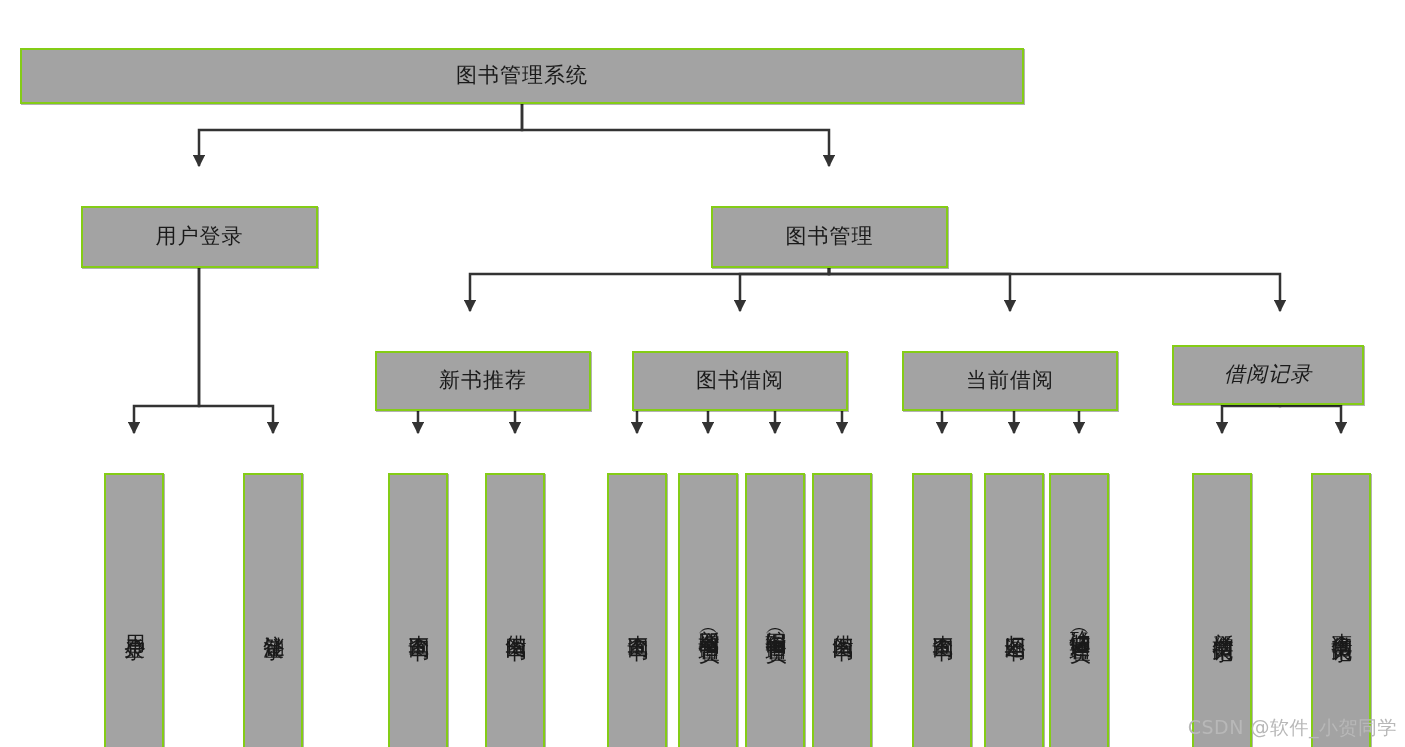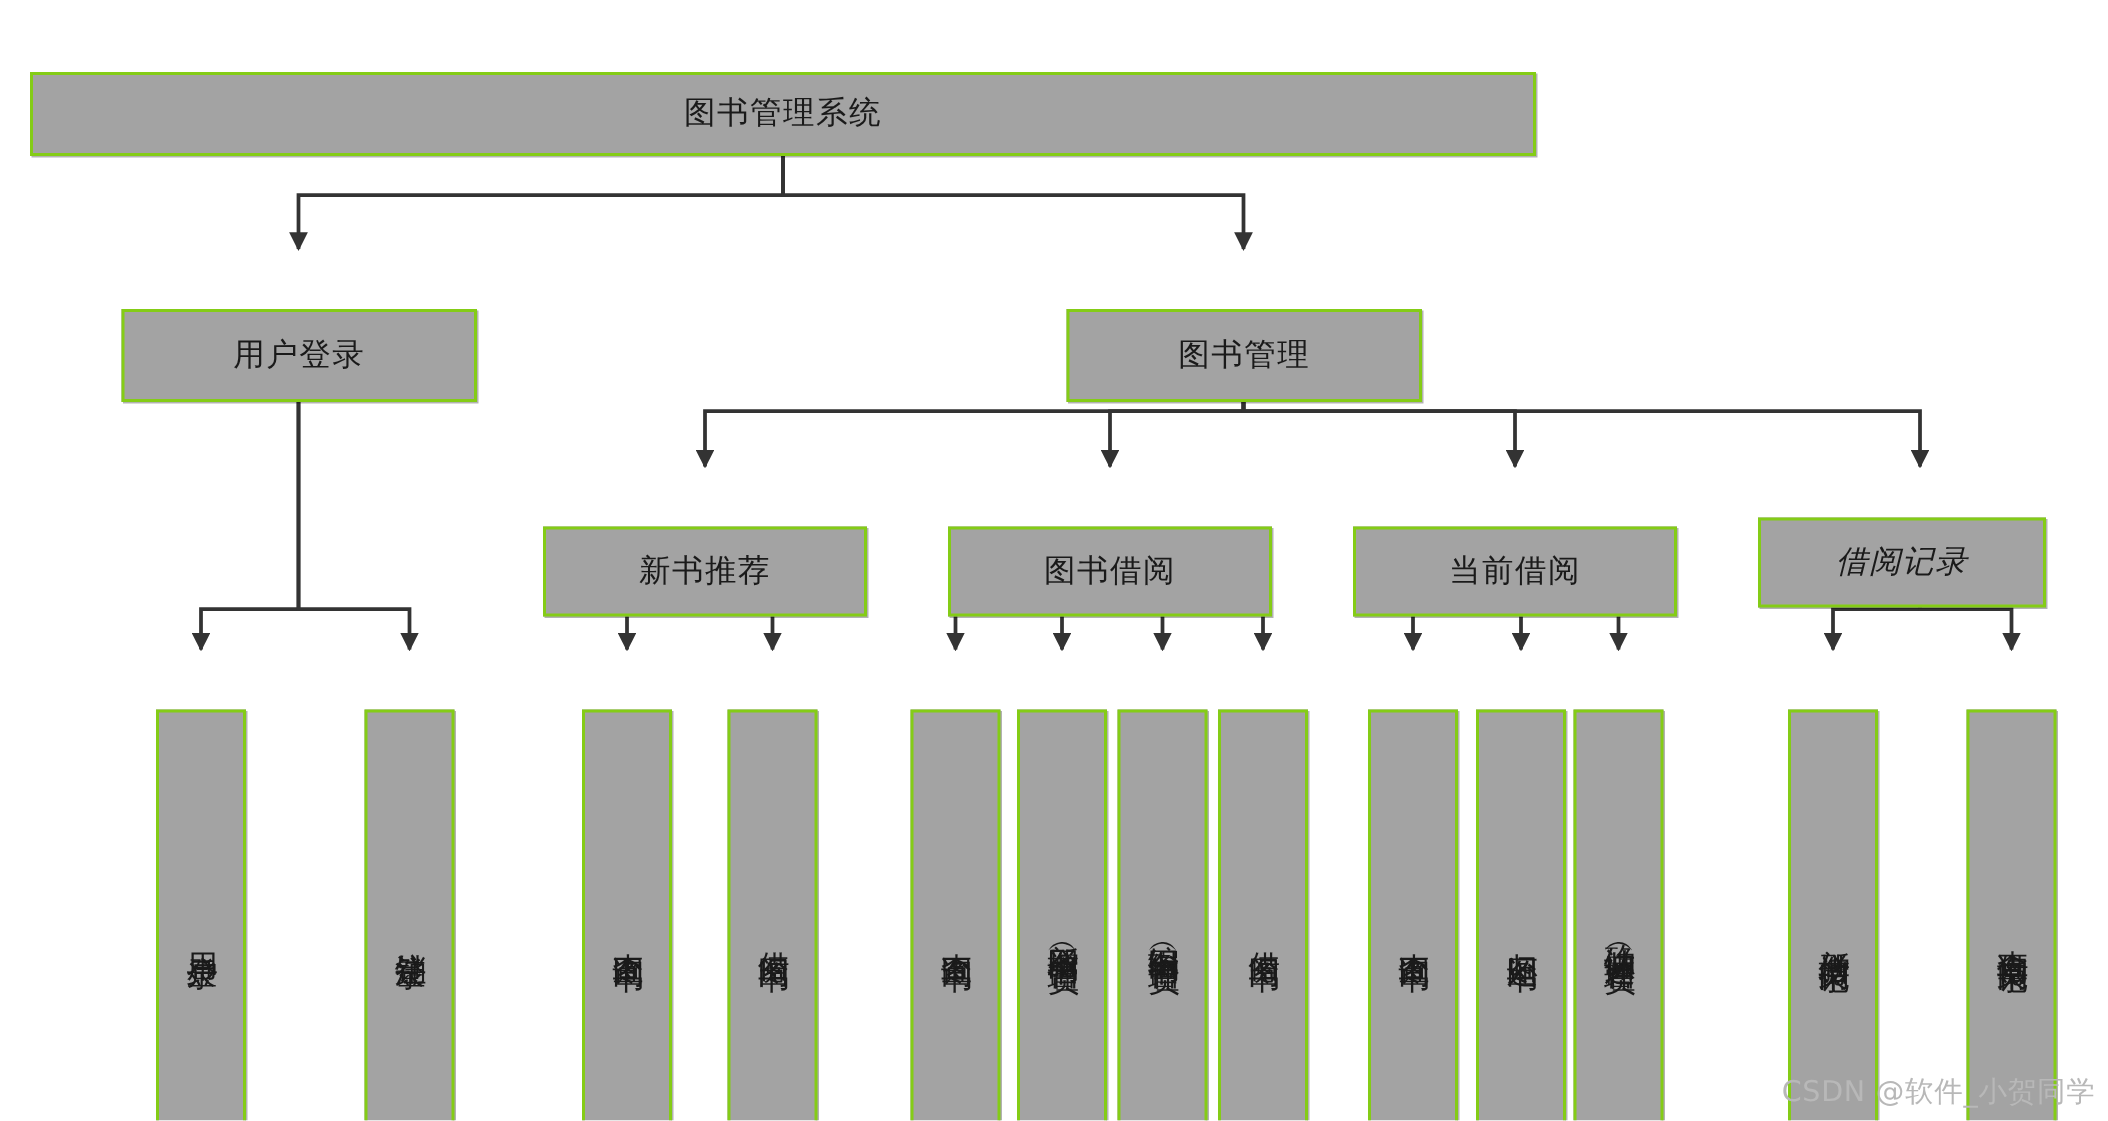--- a/index.html
+++ b/index.html
@@ -118,21 +118,21 @@
     <span class="label">图书管理系统</span>
   </div>
 
   <div class="node node-h" style="left: 81px; top: 170px; width: 237px; height: 62px;">
     <span class="label">用户登录</span>
   </div>
   <div class="node node-h" style="left: 711px; top: 170px; width: 237px; height: 62px;">
     <span class="label">图书管理</span>
   </div>
 
-  <div class="node node-h" style="left: 362px; top: 315px; width: 216px; height: 60px;">
+  <div class="node node-h" style="left: 375px; top: 315px; width: 216px; height: 60px;">
     <span class="label">新书推荐</span>
   </div>
   <div class="node node-h" style="left: 632px; top: 315px; width: 216px; height: 60px; align-items: center;">
     <span class="label">图书借阅</span>
   </div>
   <div class="node node-h" style="left: 902px; top: 315px; width: 216px; height: 60px;">
     <span class="label">当前借阅</span>
   </div>
   <div class="node node-h" style="left: 1172px; top: 309px; width: 192px; height: 60px; font-style: italic;">
     <span class="label">借阅记录</span>

